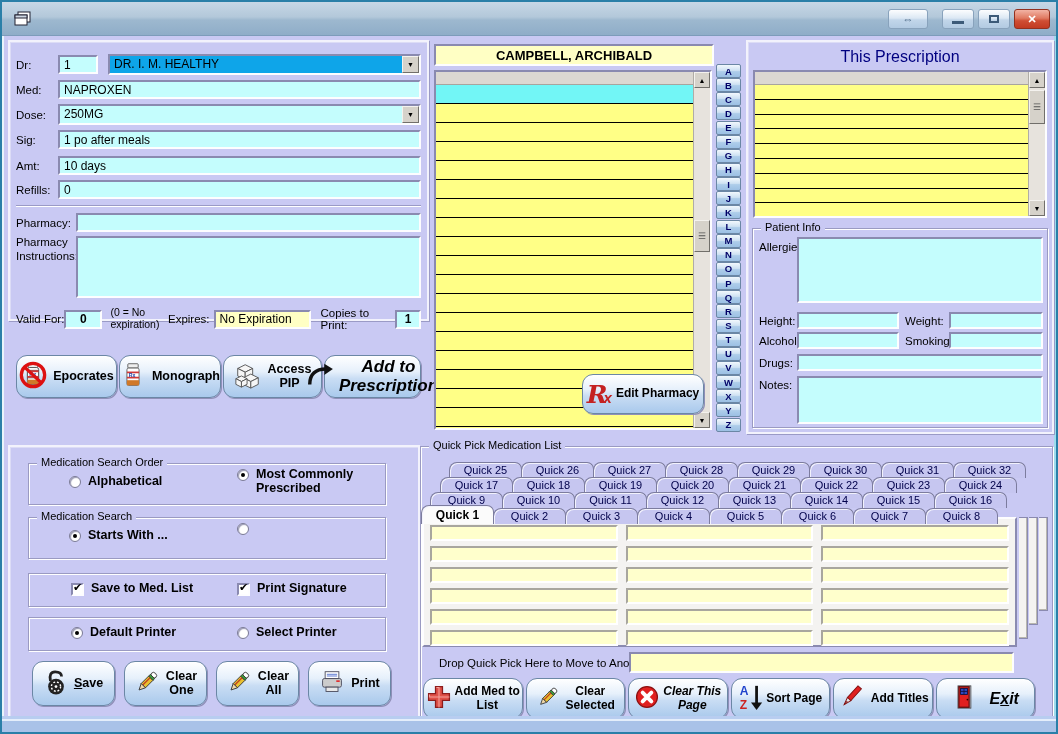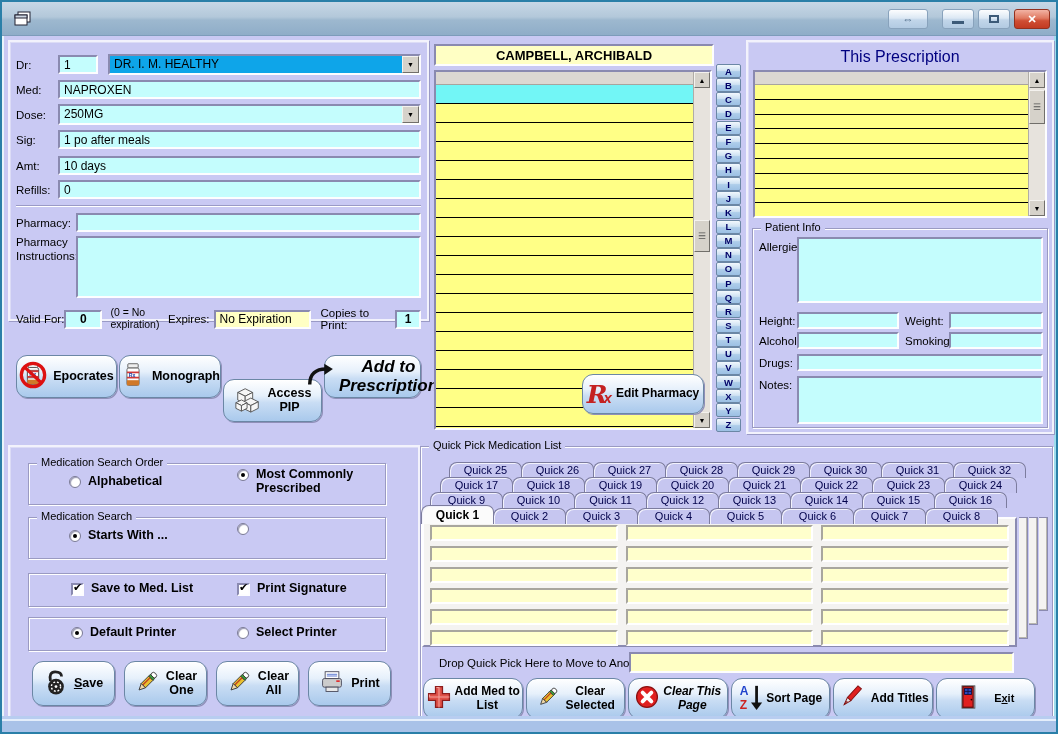--- a/index.html
+++ b/index.html
@@ -200,21 +200,21 @@
             <rect x="9" y="2" width="12" height="5" rx="1" fill="#eee" stroke="#555"></rect>
             <rect x="8" y="7" width="14" height="20" rx="2" fill="#fff" stroke="#555"></rect>
             <rect x="8" y="11" width="14" height="2" fill="#d03838"></rect>
             <rect x="8" y="17" width="14" height="2" fill="#d03838"></rect>
             <text x="10" y="17" font-size="6" fill="#2244aa" font-weight="bold">Rx</text>
             <rect x="8" y="21" width="14" height="6" fill="#d07828"></rect>
           </svg>
         </span>
         <span class="blbl">Monograph</span>
       </div>
-      <div class="btn3d" style="width:101px; height:43px;margin-top:24px;">
+      <div class="btn3d" style="width:101px; height:43px;">
         <span>
           <svg width="28" height="28" viewBox="0 0 30 30">
             <g fill="#f6f6f6" stroke="#555">
               <polygon points="4,8 12,4 20,8 12,12"></polygon>
                 <polygon points="4,8 12,12 12,20 4,16"></polygon>
                 <polygon points="20,8 12,12 12,20 20,16"></polygon>
               <polygon points="10,18 18,14 26,18 18,22"></polygon>
                 <polygon points="10,18 18,22 18,29 10,25"></polygon>
                 <polygon points="26,18 18,22 18,29 26,25"></polygon>
               <polygon points="2,19 8,16 14,19 8,22"></polygon>
@@ -553,19 +553,19 @@
         <span>
           <svg width="24" height="26" viewBox="0 0 28 30">
             <rect x="7" y="2" width="15" height="26" fill="#d8d8e8" stroke="#444"></rect>
             <rect x="8" y="3" width="12" height="24" fill="#e02020" stroke="#601010" stroke-width="1.5"></rect>
             <rect x="10" y="5" width="8" height="7" fill="#2a48c0" stroke="#101040"></rect>
             <line x1="14" y1="5" x2="14" y2="12" stroke="#101040"></line>
               <line x1="10" y1="8.5" x2="18" y2="8.5" stroke="#101040"></line>
             <circle cx="18" cy="18" r="1" fill="#200"></circle>
           </svg>
         </span>
-        <span class="blbl" style="font-size:11px;"><span>E</span><u>x</u><span>it</span></span>
+        <span class="blbl" style="font-size:16px;font-style:italic;"><span>E</span><u>x</u><span>it</span></span>
       </div>
     </div>
   </div>
 
   <div class="statusstrip"></div>
 </div>
 
 </body></html>

